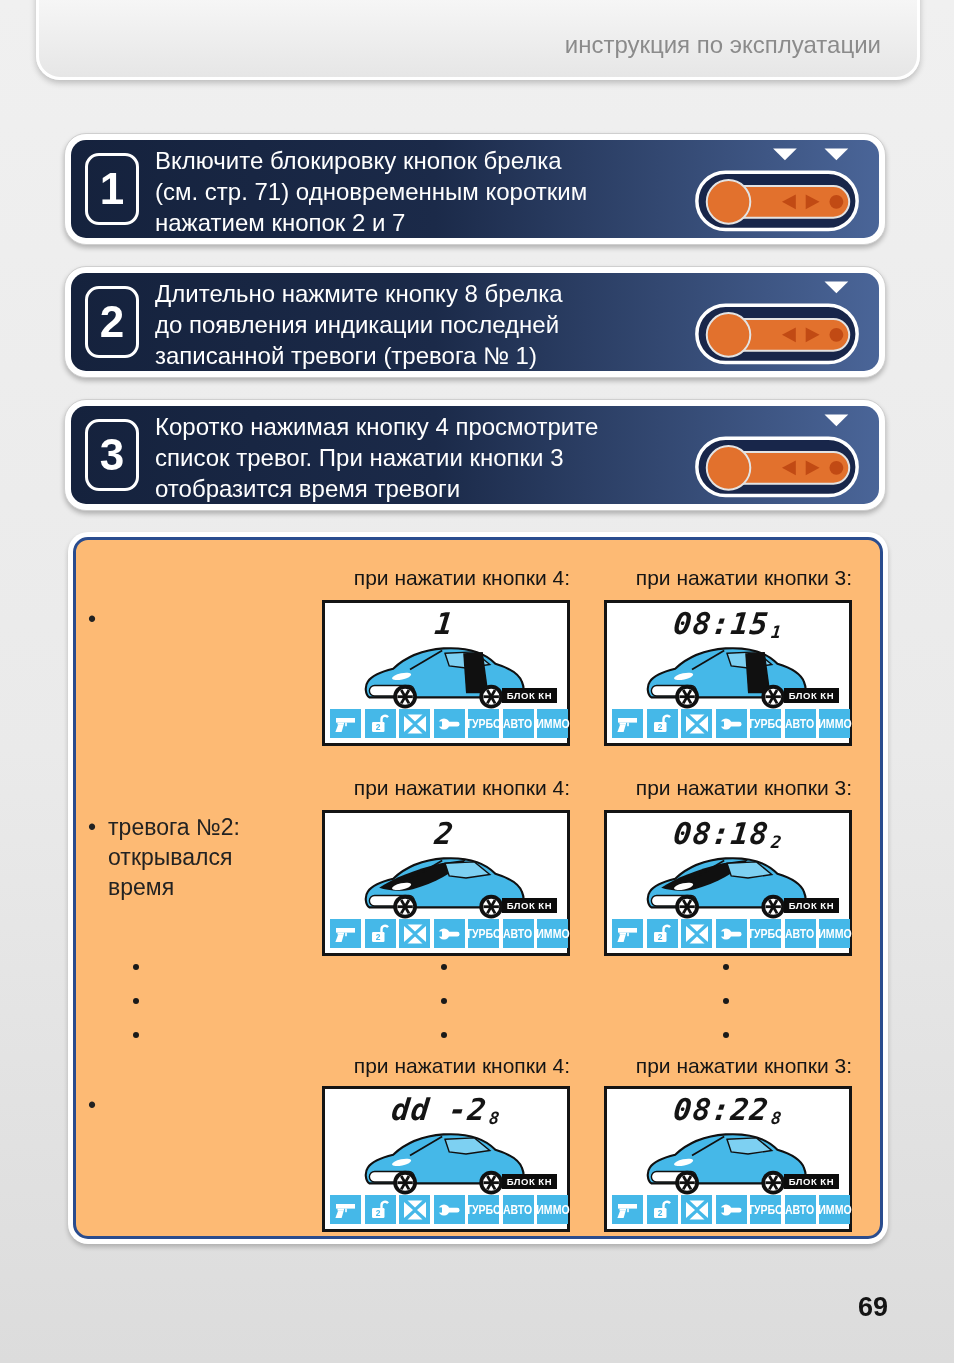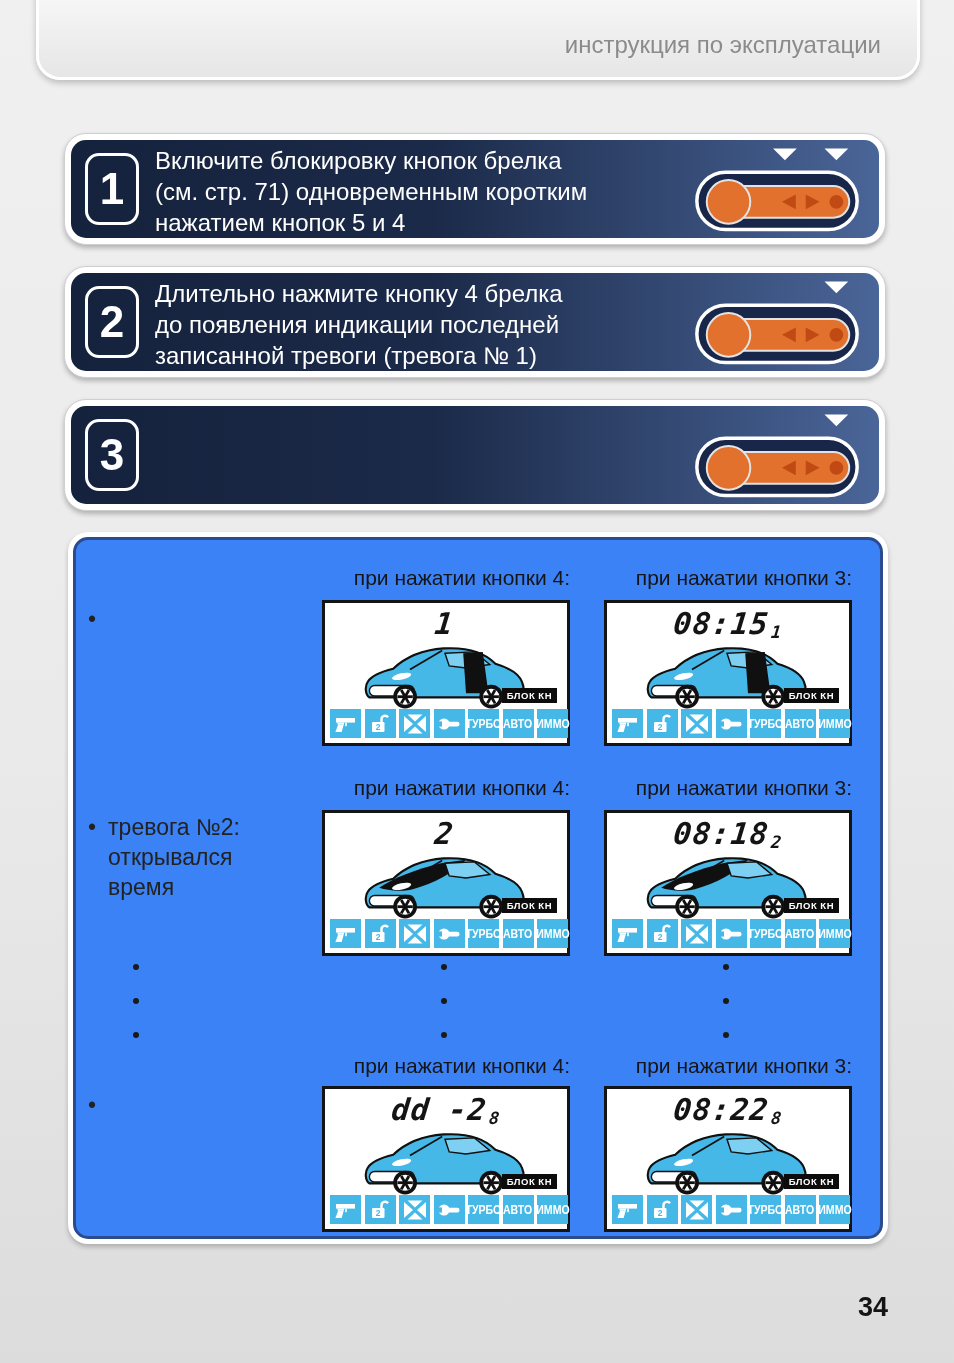--- a/index.html
+++ b/index.html
@@ -44,21 +44,21 @@
   .remote svg{width:100%;height:100%;}
   .remote[data-arrows="4"] .arrow-b2{display:none;}
   
   .panel-card{
     position:absolute;left:68px;top:532px;width:820px;height:712px;
     background:#ffffff;border-radius:20px;box-shadow:0 3px 5px rgba(0,0,0,.22);
     box-sizing:border-box;padding:5px;
   }
   .panel{
     position:relative;width:100%;height:100%;box-sizing:border-box;
-    border:3px solid #2a4c8e;border-radius:15px;background:#3b82f6;
+    border:3px solid #2a4c8e;border-radius:15px;background:#fdba74;
   }
   .col-header{
     position:absolute;width:248px;text-align:right;
     font-size:21px;color:#151515;white-space:nowrap;
   }
   .bullet{position:absolute;left:12px;width:230px;display:flex;}
   .bullet-marker{font-size:23px;color:#222;margin-right:12px;line-height:30px;}
   .bullet-text{font-size:23px;color:#222;line-height:30px;white-space:pre-line;}
   
   .lcd{
@@ -109,58 +109,61 @@
 
 <div class="header-card">
   <div class="header-title">инструкция по эксплуатации</div>
 </div>
 
 <div class="step-card" style="top:133px">
   <div class="step-inner">
     <div class="step-num">1</div>
     <div class="step-text">Включите блокировку кнопок брелка
 (см. стр. 71) одновременным коротким
-нажатием кнопок 5 и 4</div>
+нажатием кнопок 2 и 7</div>
     <div class="remote remote-slot" data-arrows="2-4"><svg viewBox="0 0 190 100">
           <polygon class="arrow arrow-b2" points="91,8 115,8 103,20" fill="#fff"></polygon>
           <polygon class="arrow arrow-b4" points="143,8 167,8 155,20" fill="#fff"></polygon>
           <rect x="14" y="32" width="162" height="58" rx="29" fill="#17254333" stroke="#fff" stroke-width="3.5" style="fill:#18264a"></rect>
           <rect x="40" y="46" width="128" height="32" rx="16" fill="#e2712d" stroke="#e3e3e3" stroke-width="2"></rect>
           <circle cx="46" cy="62" r="22" fill="#e2712d" stroke="#e3e3e3" stroke-width="2"></circle>
           <circle cx="46" cy="62" r="19.5" fill="#e2712d"></circle>
           <polygon points="114,54.5 114,69.5 100,62" fill="#c14a14"></polygon>
           <polygon points="124,54.5 124,69.5 138,62" fill="#c14a14"></polygon>
           <circle cx="155" cy="62" r="7" fill="#c14a14"></circle>
         </svg></div>
   </div>
 </div>
 
 <div class="step-card" style="top:266px">
   <div class="step-inner">
     <div class="step-num">2</div>
-    <div class="step-text">Длительно нажмите кнопку 4 брелка
+    <div class="step-text">Длительно нажмите кнопку 8 брелка
 до появления индикации последней
 записанной тревоги (тревога № 1)</div>
     <div class="remote remote-slot" data-arrows="4"><svg viewBox="0 0 190 100">
           <polygon class="arrow arrow-b2" points="91,8 115,8 103,20" fill="#fff"></polygon>
           <polygon class="arrow arrow-b4" points="143,8 167,8 155,20" fill="#fff"></polygon>
           <rect x="14" y="32" width="162" height="58" rx="29" fill="#17254333" stroke="#fff" stroke-width="3.5" style="fill:#18264a"></rect>
           <rect x="40" y="46" width="128" height="32" rx="16" fill="#e2712d" stroke="#e3e3e3" stroke-width="2"></rect>
           <circle cx="46" cy="62" r="22" fill="#e2712d" stroke="#e3e3e3" stroke-width="2"></circle>
           <circle cx="46" cy="62" r="19.5" fill="#e2712d"></circle>
           <polygon points="114,54.5 114,69.5 100,62" fill="#c14a14"></polygon>
           <polygon points="124,54.5 124,69.5 138,62" fill="#c14a14"></polygon>
           <circle cx="155" cy="62" r="7" fill="#c14a14"></circle>
         </svg></div>
   </div>
 </div>
 
 <div class="step-card" style="top:399px">
   <div class="step-inner">
     <div class="step-num">3</div>
+    <div class="step-text">Коротко нажимая кнопку 4 просмотрите
+список тревог. При нажатии кнопки 3
+отобразится время тревоги</div>
     <div class="remote remote-slot" data-arrows="4"><svg viewBox="0 0 190 100">
           <polygon class="arrow arrow-b2" points="91,8 115,8 103,20" fill="#fff"></polygon>
           <polygon class="arrow arrow-b4" points="143,8 167,8 155,20" fill="#fff"></polygon>
           <rect x="14" y="32" width="162" height="58" rx="29" fill="#17254333" stroke="#fff" stroke-width="3.5" style="fill:#18264a"></rect>
           <rect x="40" y="46" width="128" height="32" rx="16" fill="#e2712d" stroke="#e3e3e3" stroke-width="2"></rect>
           <circle cx="46" cy="62" r="22" fill="#e2712d" stroke="#e3e3e3" stroke-width="2"></circle>
           <circle cx="46" cy="62" r="19.5" fill="#e2712d"></circle>
           <polygon points="114,54.5 114,69.5 100,62" fill="#c14a14"></polygon>
           <polygon points="124,54.5 124,69.5 138,62" fill="#c14a14"></polygon>
           <circle cx="155" cy="62" r="7" fill="#c14a14"></circle>
@@ -624,13 +627,13 @@
           </span>
           <span class="lcd-ic txt">
             <span>ИММО</span>
           </span>
         </div>
     </div>
 
   </div>
 </div>
 
-<div class="page-num">34</div>
+<div class="page-num">69</div>
 
 </body></html>

